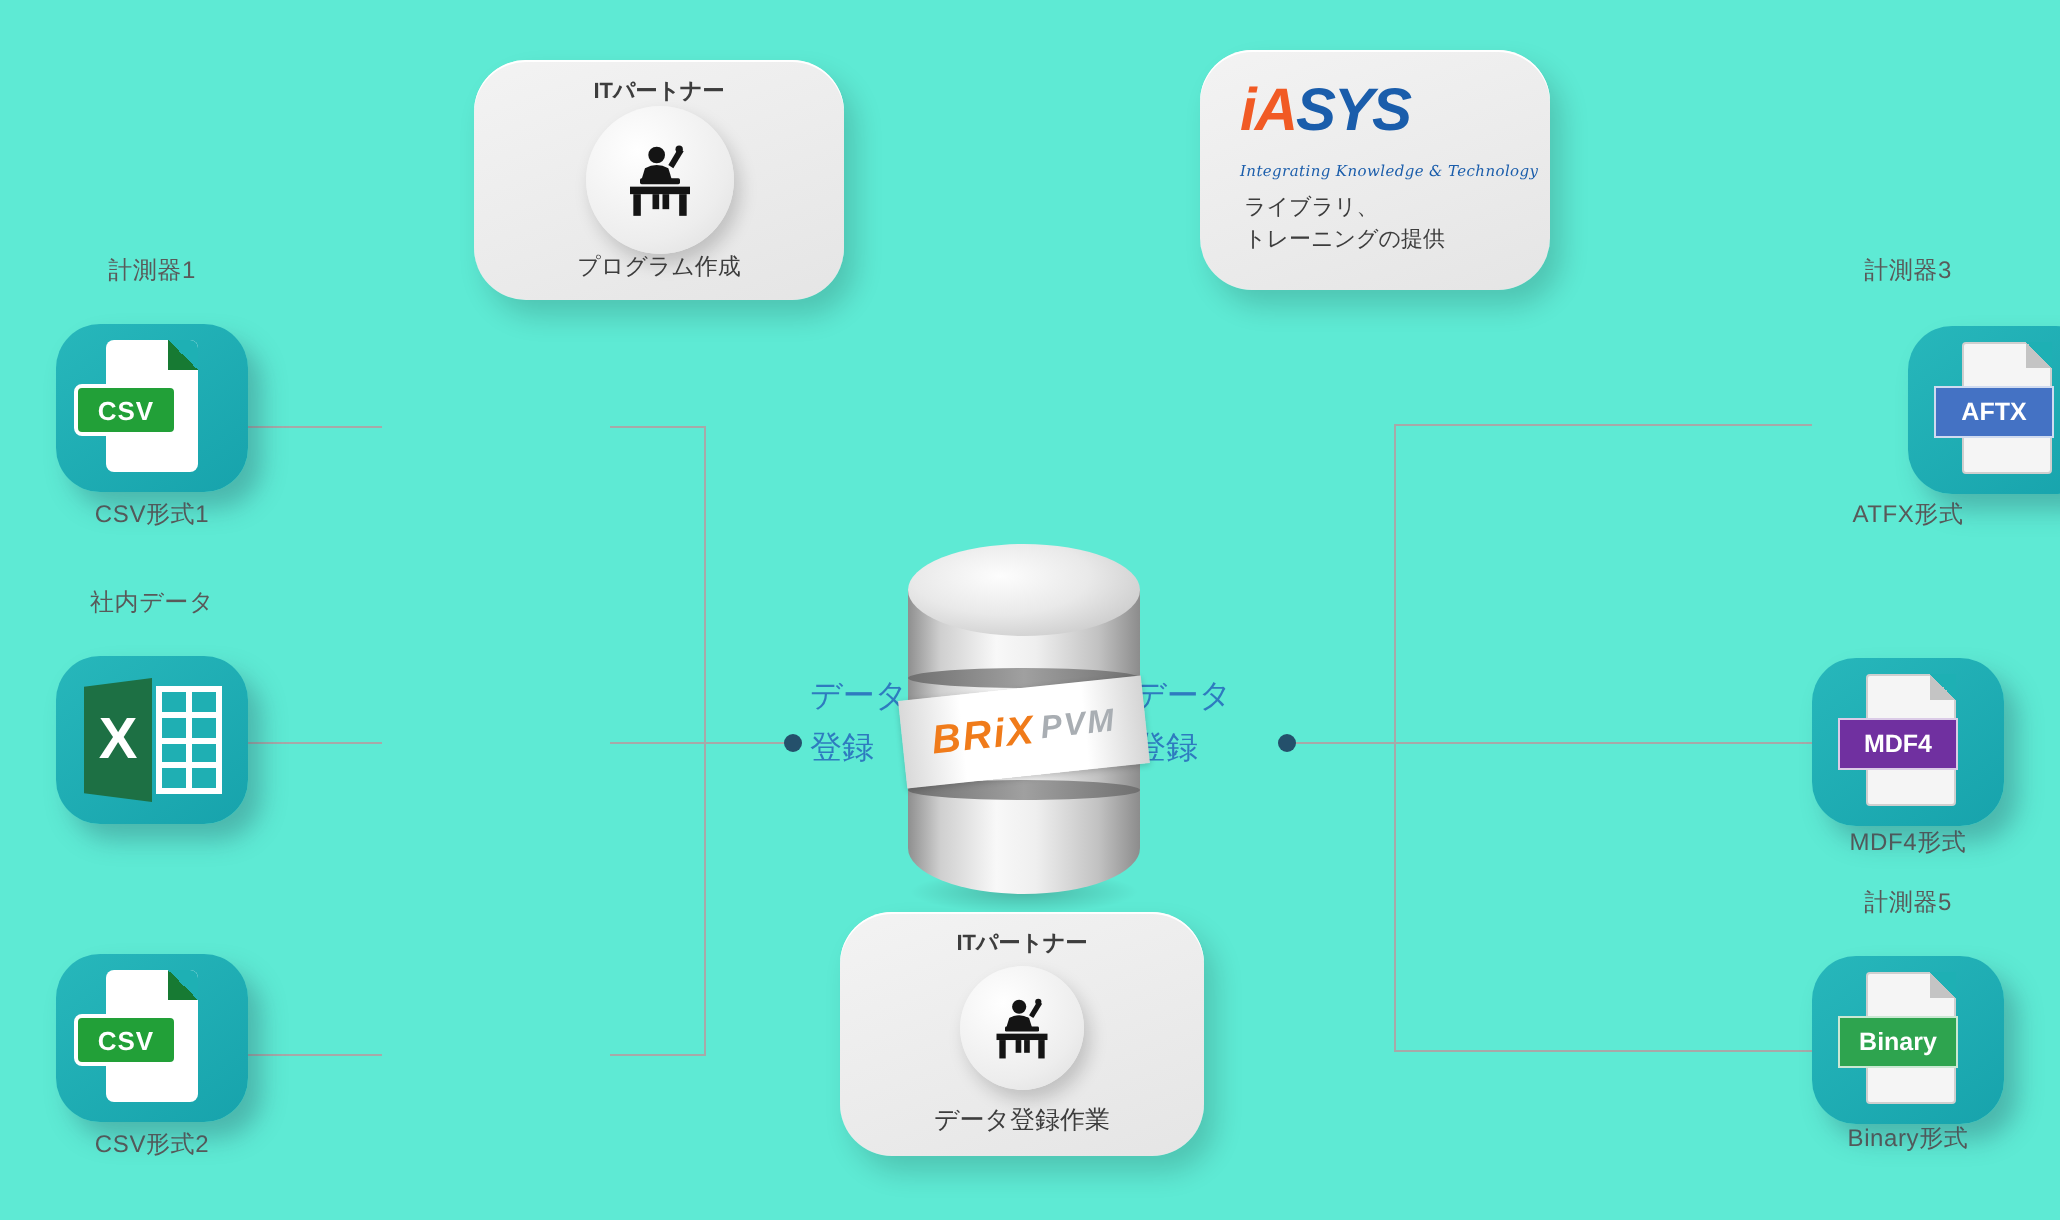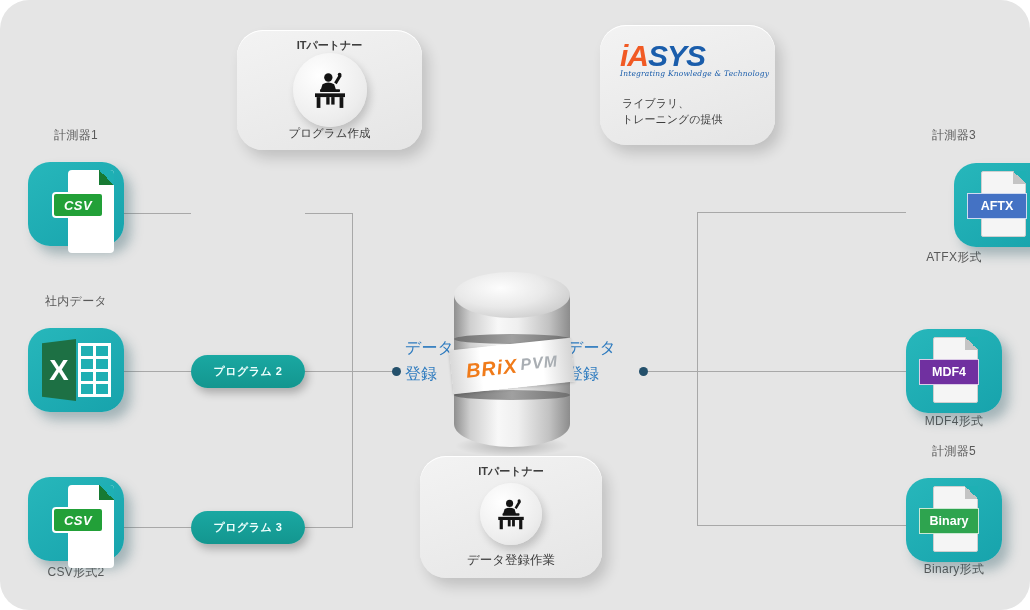--- a/index.html
+++ b/index.html
@@ -1,19 +1,18 @@
 <!DOCTYPE html>
 <html><head>
 <meta charset="utf-8">
 <style>
   html,body{margin:0;padding:0;background:#fff;}
   .stage{
-    position:relative;width:1030px;height:610px;overflow:hidden;background:#e5e5e5;
+    position:relative;width:1030px;height:610px;overflow:hidden;background:#5eead4;
     font-family:"Liberation Sans","DejaVu Sans",sans-serif;
-    border-radius:29px;
   }
   
   .label{position:absolute;width:140px;text-align:center;font-size:12px;line-height:22px;color:#595959;letter-spacing:.3px;}
   
   .gbox{
     position:absolute;border-radius:26px;z-index:2;
     background:linear-gradient(160deg,#f3f3f3,#e5e5e5);
     box-shadow:6px 8px 14px rgba(0,0,0,.16), inset 0 1px 0 #fff;
   }
   .gbox .gtitle{position:absolute;top:8px;left:0;right:0;text-align:center;font-size:11px;font-weight:700;color:#3d3d3d;}
@@ -21,30 +20,30 @@
   .gcircle{
     position:absolute;left:50%;transform:translateX(-50%);border-radius:50%;
     background:radial-gradient(circle at 35% 30%,#ffffff,#ededed 65%,#dcdcdc);
     box-shadow:3px 5px 9px rgba(0,0,0,.18);
     display:flex;align-items:center;justify-content:center;
   }
   
   .iasys-logo{position:absolute;left:20px;top:10px;font-style:italic;font-weight:900;font-size:30px;letter-spacing:-1px;line-height:42px;}
   .iasys-logo .lg1{color:#F15A24;}
   .iasys-logo .lg2{color:#1A5DAB;}
-  .iasys-tagline{position:absolute;left:20px;top:44px;font-family:"DejaVu Serif",serif;font-style:italic;font-size:7.5px;color:#1A5DAB;letter-spacing:.2px;}
+  .iasys-tagline{position:absolute;left:20px;top:56px;font-family:"DejaVu Serif",serif;font-style:italic;font-size:7.5px;color:#1A5DAB;letter-spacing:.2px;}
   .iasys-svc{position:absolute;left:22px;font-size:11px;color:#3d3d3d;}
   
   .tile{
     position:absolute;width:96px;height:84px;border-radius:22px;z-index:2;
     background:linear-gradient(145deg,#27b7bb,#17a3ac);
     box-shadow:7px 8px 12px rgba(40,90,100,.35);
   }
   
-  .csv-page{position:absolute;left:40px;top:8px;width:46px;height:83px;background:#fff;border-radius:4px;font-style:italic;}
+  .csv-page{position:absolute;left:25px;top:8px;width:46px;height:66px;background:#fff;border-radius:4px;}
   .fold-green{position:absolute;top:0;right:0;width:15px;height:15px;border-top-right-radius:4px;
     background:linear-gradient(to bottom left,#1EB0B4 50%,#177A33 50%);}
   .csv-badge{position:absolute;left:-16px;top:22px;width:48px;height:22px;border-radius:4px;background:#22A038;
     border:2px solid #fff;color:#fff;font-size:13px;font-weight:800;display:flex;align-items:center;justify-content:center;letter-spacing:.5px;}
   
   .xl-cover{position:absolute;left:14px;top:11px;width:34px;height:62px;background:#1D7044;
     clip-path:polygon(0 7%,100% 0,100% 100%,0 93%);display:flex;align-items:center;justify-content:center;}
   .xl-x{color:#fff;font-size:29px;font-weight:800;line-height:1;}
   .xl-grid{position:absolute;left:50px;top:15px;width:33px;height:54px;background:#fff;padding:3px;box-sizing:border-box;
     display:grid;grid-template-columns:1fr 1fr;grid-template-rows:repeat(4,1fr);gap:3px;}
@@ -63,21 +62,21 @@
     position:absolute;width:114px;height:33px;border-radius:17px;z-index:2;
     background:linear-gradient(180deg,#1aa8a2,#13968f);
     box-shadow:3px 5px 8px rgba(0,0,0,.25);
     color:#effffd;font-size:11px;font-weight:600;letter-spacing:.5px;
     display:flex;align-items:center;justify-content:center;
   }
   
   .line-h{position:absolute;height:1px;background:#a8a8a8;z-index:1;}
   .line-v{position:absolute;width:1px;background:#a8a8a8;z-index:1;}
   .dot{position:absolute;width:9px;height:9px;border-radius:50%;background:#24506B;z-index:2;}
-  .note{position:absolute;font-size:16px;line-height:26px;color:#2E7BBF;z-index:2;font-family:Liberation Mono, monospace;}
+  .note{position:absolute;font-size:16px;line-height:26px;color:#2E7BBF;z-index:2;}
   
   .cylinder{position:absolute;left:454px;top:272px;width:116px;height:178px;z-index:3;}
   .cyl-body{position:absolute;left:0;top:23px;width:116px;height:152px;
     background:linear-gradient(90deg,#8f8f8f 0%,#cfcfcf 14%,#f8f8f8 38%,#efefef 55%,#c2c2c2 82%,#8c8c8c 100%);
     border-bottom-left-radius:58px 23px;border-bottom-right-radius:58px 23px;}
   .cyl-top{position:absolute;left:0;top:0;width:116px;height:46px;border-radius:50%;
     background:radial-gradient(ellipse at 40% 35%,#fdfdfd 0%,#e9e9e9 45%,#bcbcbc 100%);}
   .cyl-ring{position:absolute;left:0;width:116px;height:10px;border-radius:50%;
     background:linear-gradient(90deg,#6f6f6f,#a0a0a0 50%,#6f6f6f);}
   .ring-top{top:62px;}
@@ -125,20 +124,21 @@
     <div class="iasys-svc" style="top:87px;">トレーニングの提供</div>
   </div>
 
   <div class="label" style="left:6px;top:124px;">計測器1</div>
   <div class="tile" style="left:28px;top:162px;">
     <div class="csv-page">
       <div class="fold-green"></div>
       <div class="csv-badge">CSV</div>
     </div>
   </div>
+  <div class="label" style="left:6px;top:246px;">CSV形式1</div>
 
   <div class="label" style="left:6px;top:290px;">社内データ</div>
   <div class="tile" style="left:28px;top:328px;">
     <div class="xl-cover">
       <span class="xl-x">X</span>
     </div>
     <div class="xl-grid">
       <span></span>
         <span></span>
         <span></span>
@@ -152,22 +152,20 @@
   <div class="label" style="left:6px;top:412px;"></div>
 
   <div class="tile" style="left:28px;top:477px;">
     <div class="csv-page">
       <div class="fold-green"></div>
       <div class="csv-badge">CSV</div>
     </div>
   </div>
   <div class="label" style="left:6px;top:561px;">CSV形式2</div>
 
-  <div class="pill" style="left:191px;top:355px;">プログラム 2</div>
-  <div class="pill" style="left:191px;top:511px;">プログラム 3</div>
 
   <div class="line-h" style="left:124px;top:213px;width:67px;"></div>
   <div class="line-h" style="left:305px;top:213px;width:48px;"></div>
   <div class="line-h" style="left:124px;top:371px;width:67px;"></div>
   <div class="line-h" style="left:305px;top:371px;width:88px;"></div>
   <div class="line-h" style="left:124px;top:527px;width:67px;"></div>
   <div class="line-h" style="left:305px;top:527px;width:48px;"></div>
   <div class="line-v" style="left:352px;top:213px;height:315px;"></div>
   <div class="dot" style="left:392px;top:367px;"></div>
   <div class="note" style="left:405px;top:336px;">

